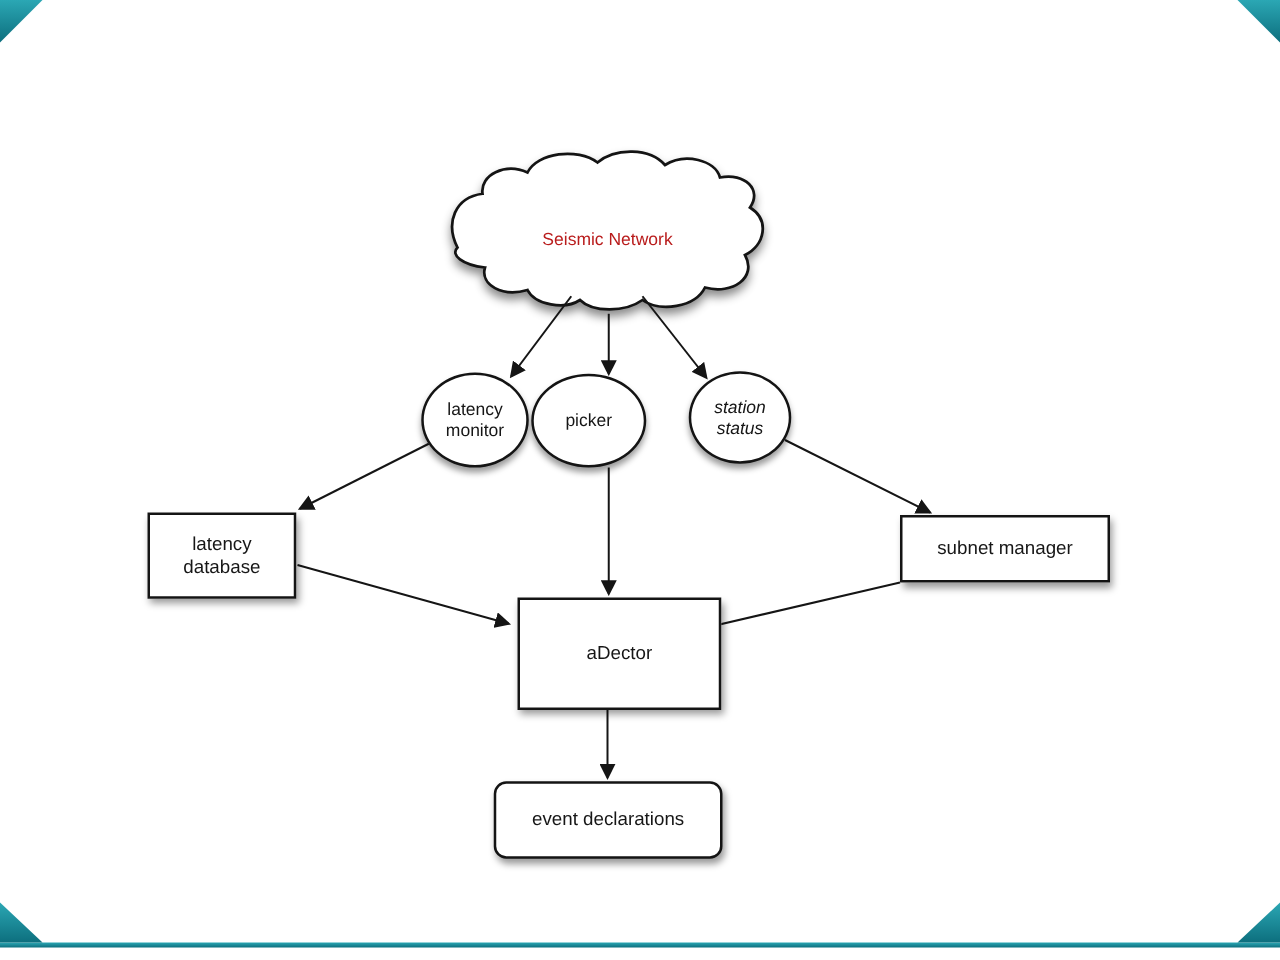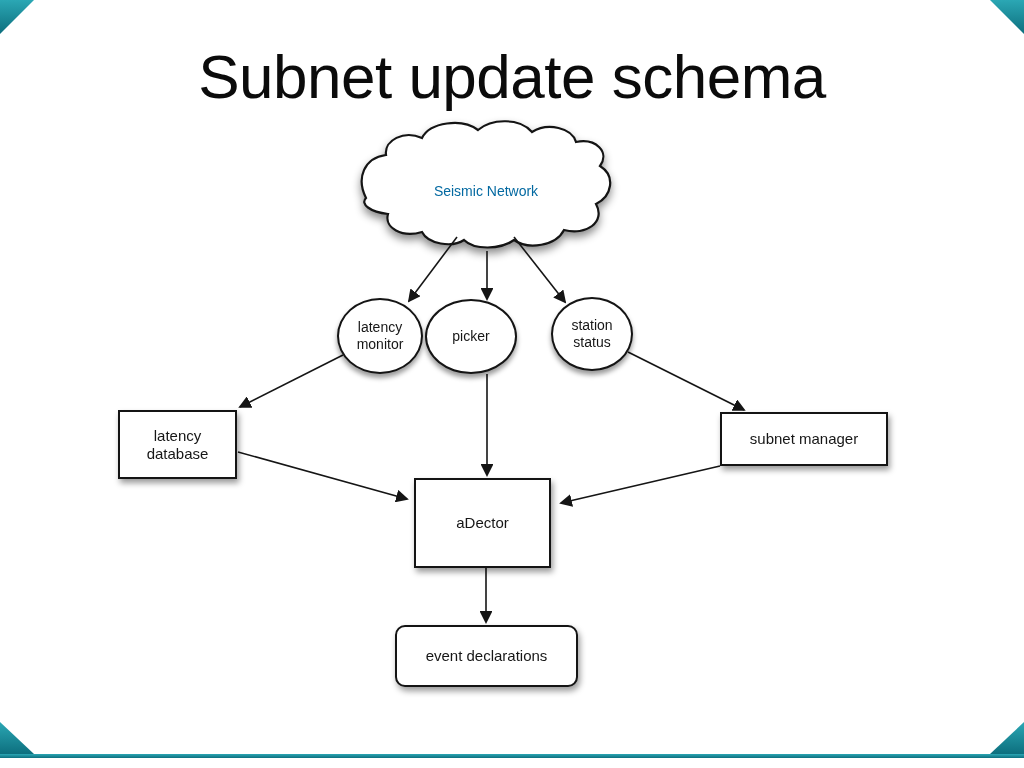--- a/index.html
+++ b/index.html
@@ -17,31 +17,30 @@
     position:absolute; display:flex; align-items:center; justify-content:center;
     text-align:center; background:#ffffff; border:2px solid #141414;
     color:#161616; box-sizing:border-box;
   }
   .node .lbl { white-space:pre-line; line-height:1.2; }
   .ellipse { border-radius:50%; font-size:14px; box-shadow:0 4px 5px rgba(0,0,0,0.40); }
   .rect    { font-size:15px; box-shadow:2px 4px 6px rgba(0,0,0,0.40); }
   .rounded { border-radius:10px; }
   .cloud-label {
     position:absolute; left:386px; top:183px; width:200px; text-align:center;
-    font-size:14px; color:#0369a1;
+    font-size:14px; color:#b91c1c;
   }
   .edge { stroke:#151515; stroke-width:1.6; }
   .cloud-shape { fill:#ffffff; stroke:#141414; stroke-width:2.2; filter:drop-shadow(0 5px 4px rgba(0,0,0,0.45)); }
 </style>
 </head>
 <body>
 
 <div class="slide">
 
-  <h1 class="slide-title">Subnet update schema</h1>
 
   <svg class="diagram-layer" width="1024" height="768" viewBox="0 0 1024 768" xmlns="http://www.w3.org/2000/svg">
     <defs>
       <marker id="arrow" viewBox="0 0 10 10" refX="8.5" refY="5" markerWidth="8" markerHeight="8" orient="auto-start-reverse">
         <path d="M0,0 L10,5 L0,10 Z" fill="#151515"></path>
       </marker>
       <linearGradient id="accent" x1="0" y1="0" x2="0" y2="1">
         <stop offset="0" stop-color="#2ba7b4"></stop>
         <stop offset="1" stop-color="#0d6f7e"></stop>
       </linearGradient>
@@ -81,32 +80,32 @@
 
   <div class="cloud-label">Seismic Network</div>
 
   <div class="node ellipse" style="left:337px; top:298px; width:86px; height:76px;">
     <span class="lbl">latency
 monitor</span>
   </div>
   <div class="node ellipse" style="left:425px; top:299px; width:92px; height:75px;">
     <span class="lbl">picker</span>
   </div>
-  <div class="node ellipse" style="left:551px; top:297px; width:82px; height:74px;">
+  <div class="node ellipse" style="left:551px; top:297px; width:82px; height:74px;font-style:italic;">
     <span class="lbl">station
 status</span>
   </div>
 
   <div class="node rect" style="left:118px; top:410px; width:119px; height:69px;">
     <span class="lbl">latency
 database</span>
   </div>
   <div class="node rect" style="left:720px; top:412px; width:168px; height:54px;">
     <span class="lbl">subnet manager</span>
   </div>
-  <div class="node rect" style="left:414px; top:478px; width:137px; height:90px;">
+  <div class="node rect" style="left:414px; top:478px; width:163px; height:90px;">
     <span class="lbl">aDector</span>
   </div>
   <div class="node rect rounded" style="left:395px; top:625px; width:183px; height:62px;align-items:center;">
     <span class="lbl">event declarations</span>
   </div>
 
 </div>
 
 </body></html>

